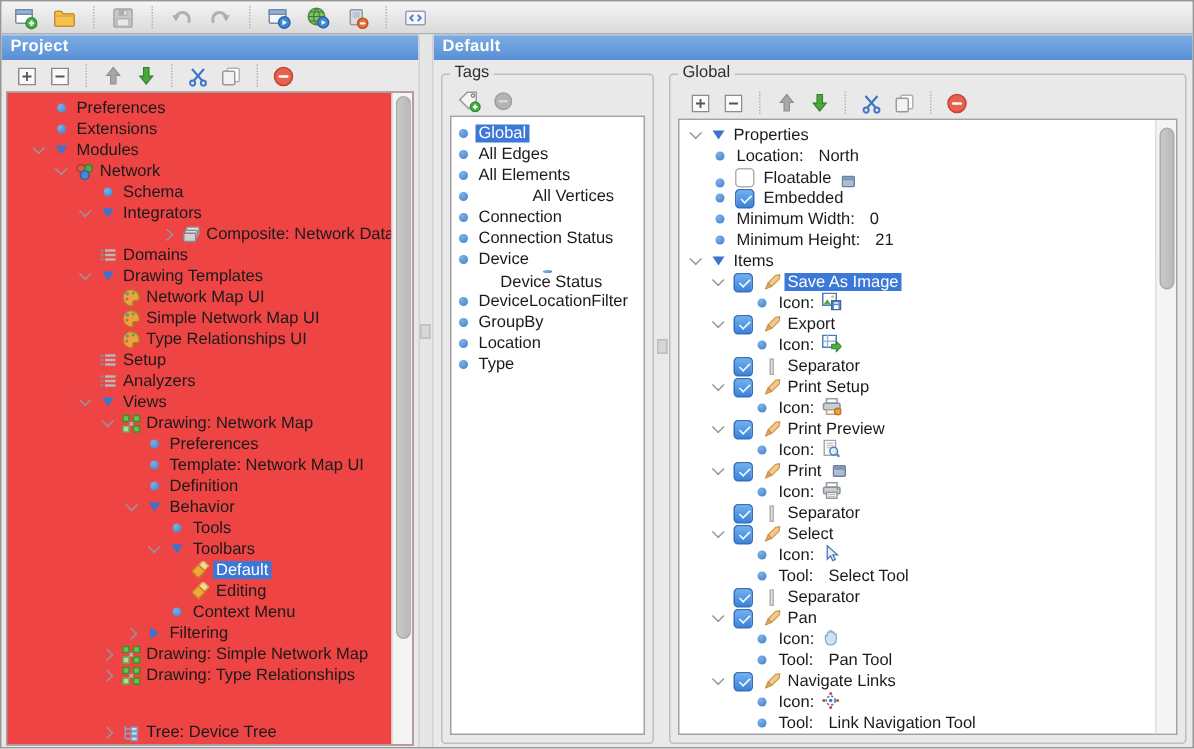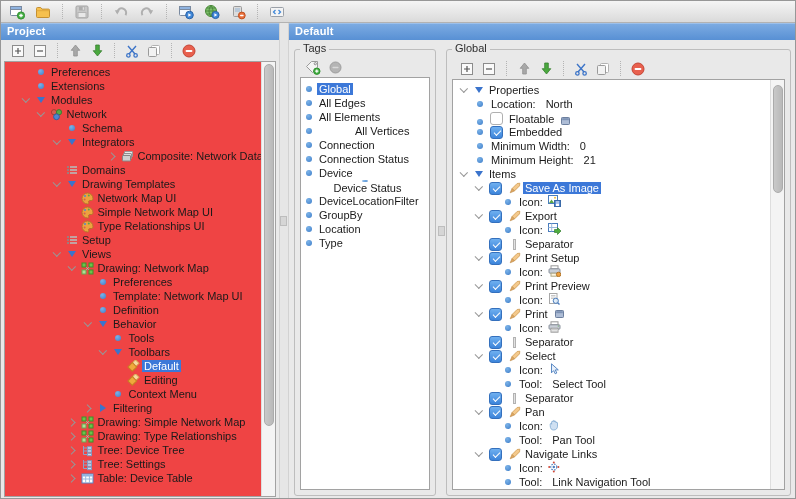--- a/index.html
+++ b/index.html
@@ -369,20 +369,36 @@
                     <rect x="1" y="5.2" width="2" height="1.6" fill="#8a8a8a"></rect>
                     <rect x="4" y="5.2" width="7" height="1.6" fill="#b8b8b8"></rect>
                     <rect x="1" y="8.2" width="2" height="1.6" fill="#8a8a8a"></rect>
                     <rect x="4" y="8.2" width="7" height="1.6" fill="#b8b8b8"></rect>
                   </svg>
                 </span>
               </span>
               <span class="tlabel">Setup</span>
             </div>
             <div class="row" style="padding-left: 45px;">
+              <span class="chev"></span>
+              <span class="islot">
+                <span class="icon">
+                  <svg width="12" height="12" viewBox="0 0 12 12">
+                    <rect x="1" y="2.2" width="2" height="1.6" fill="#8a8a8a"></rect>
+                    <rect x="4" y="2.2" width="7" height="1.6" fill="#b8b8b8"></rect>
+                    <rect x="1" y="5.2" width="2" height="1.6" fill="#8a8a8a"></rect>
+                    <rect x="4" y="5.2" width="7" height="1.6" fill="#b8b8b8"></rect>
+                    <rect x="1" y="8.2" width="2" height="1.6" fill="#8a8a8a"></rect>
+                    <rect x="4" y="8.2" width="7" height="1.6" fill="#b8b8b8"></rect>
+                  </svg>
+                </span>
+              </span>
+              <span class="tlabel">Analyzers</span>
+            </div>
+            <div class="row" style="padding-left: 45px;">
               <span class="chev exp">
                 <i></i>
               </span>
               <span class="islot">
                 <span class="tri-down"></span>
               </span>
               <span class="tlabel">Views</span>
             </div>
             <div class="row" style="padding-left: 60.5px;">
               <span class="chev exp">
@@ -514,21 +530,21 @@
                     <path d="M3.5 3.5 9.5 9.5M9.5 3.5 3.5 9.5" stroke="#b8b8b8"></path>
                     <rect x="1" y="1" width="4" height="4" fill="#6cc24a" stroke="#3f8f28"></rect>
                     <rect x="8" y="1" width="4" height="4" fill="#6cc24a" stroke="#3f8f28"></rect>
                     <rect x="8" y="8" width="4" height="4" fill="#6cc24a" stroke="#3f8f28"></rect>
                     <rect x="1" y="8" width="4" height="4" fill="#b2dc96" stroke="#6aa84f"></rect>
                   </svg>
                 </span>
               </span>
               <span class="tlabel">Drawing: Type Relationships</span>
             </div>
-            <div class="row" style="padding-left: 60.5px;">
+            <div class="row" style="padding-left: 60.5px; margin-top: 24px;">
               <span class="chev col">
                 <i></i>
               </span>
               <span class="islot">
                 <span class="icon">
                   <svg width="13" height="13" viewBox="0 0 13 13">
                     <path d="M2.5 2v8.5M2.5 4h4M2.5 7h4M2.5 10.5h4" stroke="#8aa4c8" fill="none"></path>
                     <rect x="6.5" y="2.8" width="4" height="2.4" fill="#cfdded" stroke="#7f9cc4"></rect>
                     <rect x="6.5" y="5.8" width="4" height="2.4" fill="#cfdded" stroke="#7f9cc4"></rect>
                     <rect x="6.5" y="9.3" width="4" height="2.4" fill="#cfdded" stroke="#7f9cc4"></rect>

